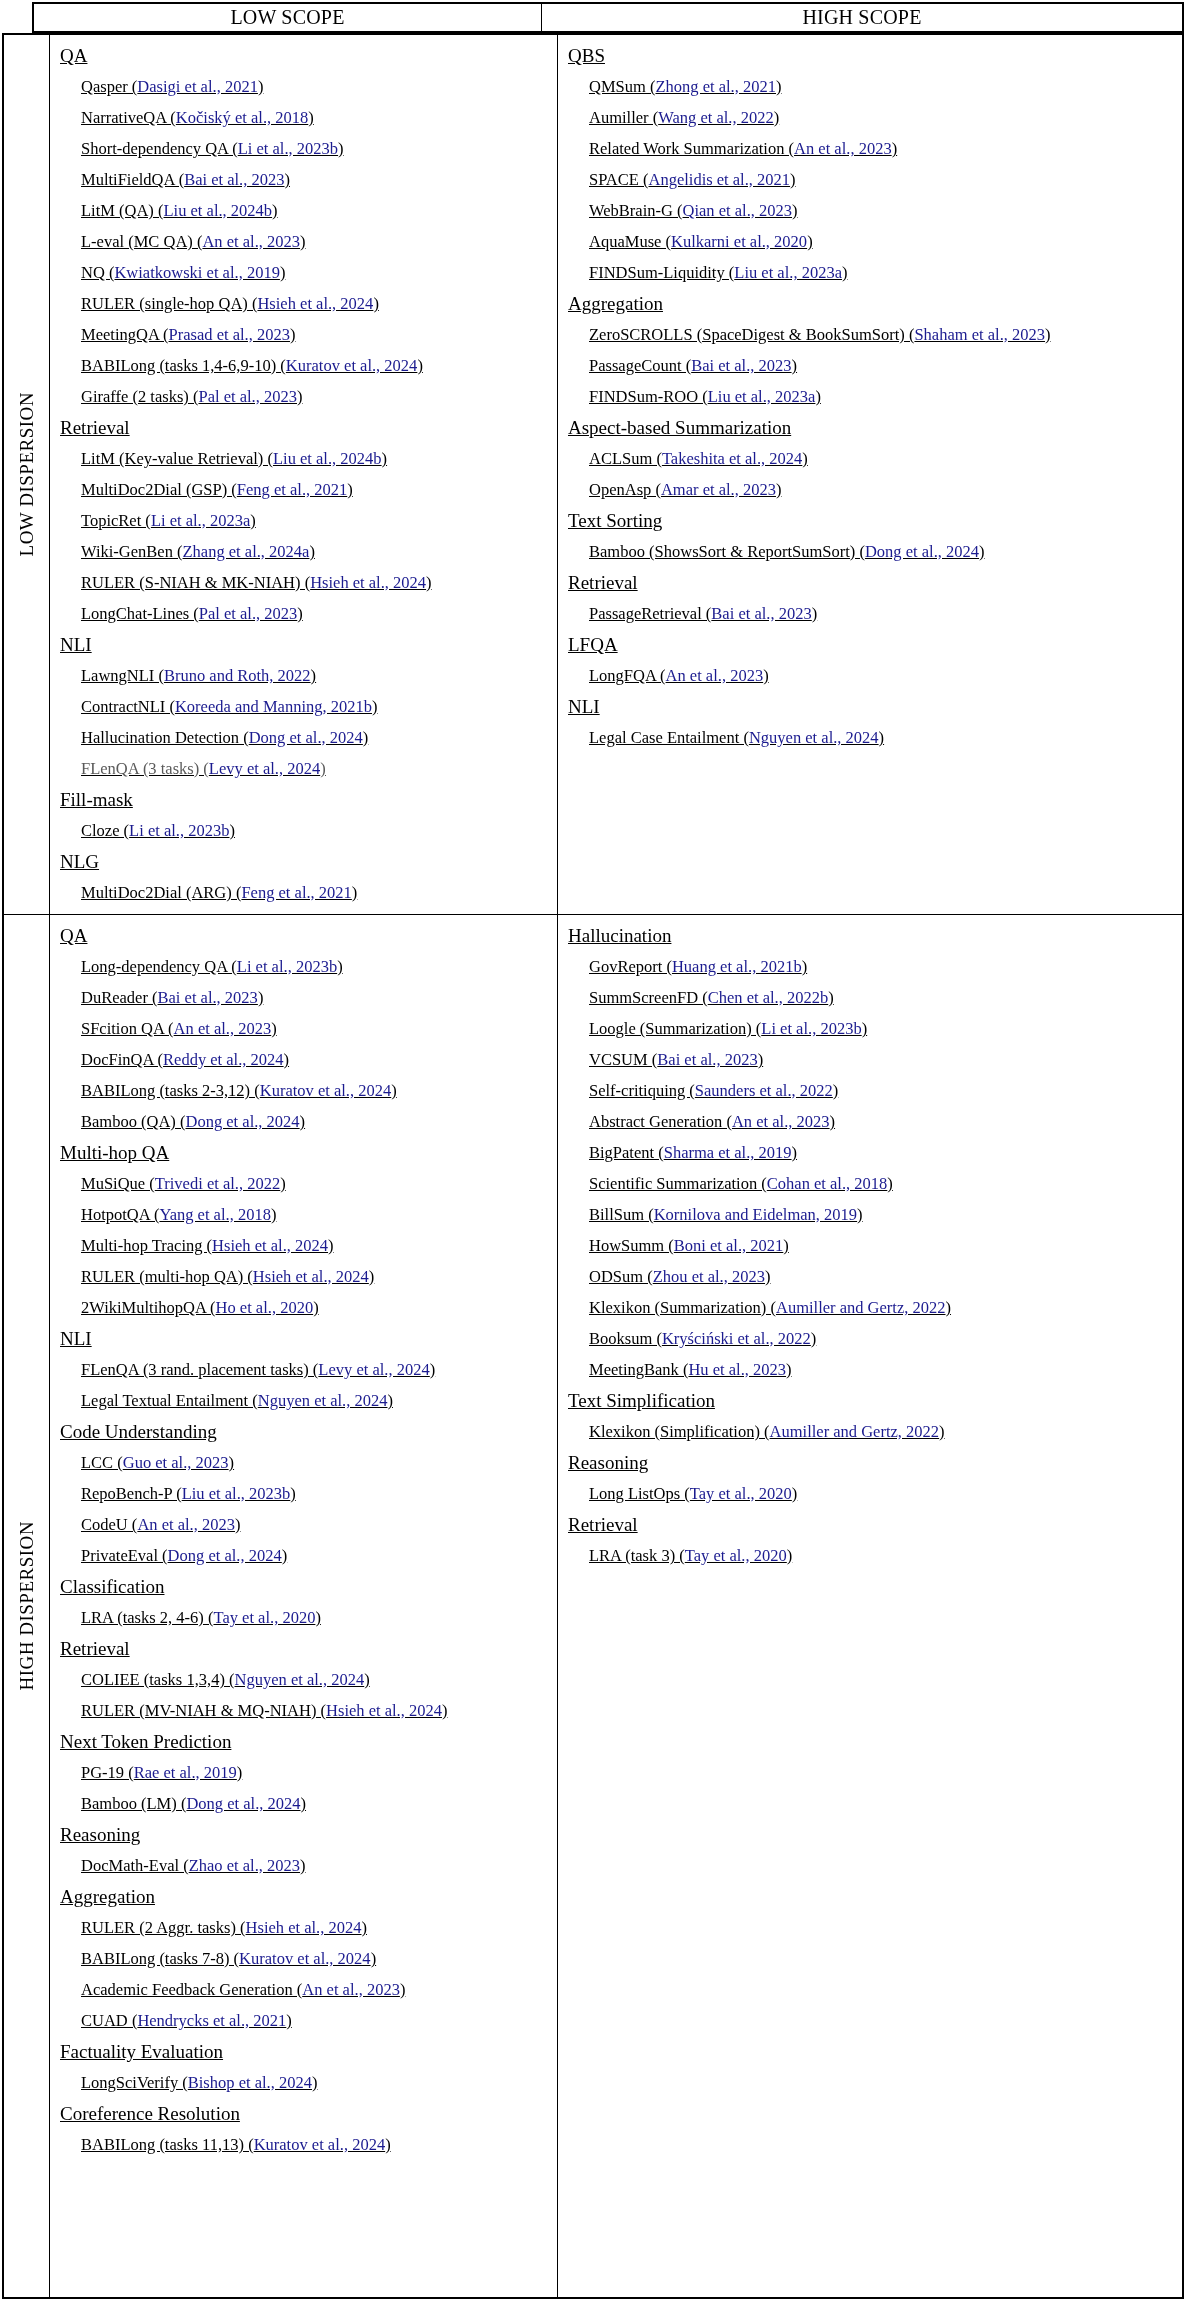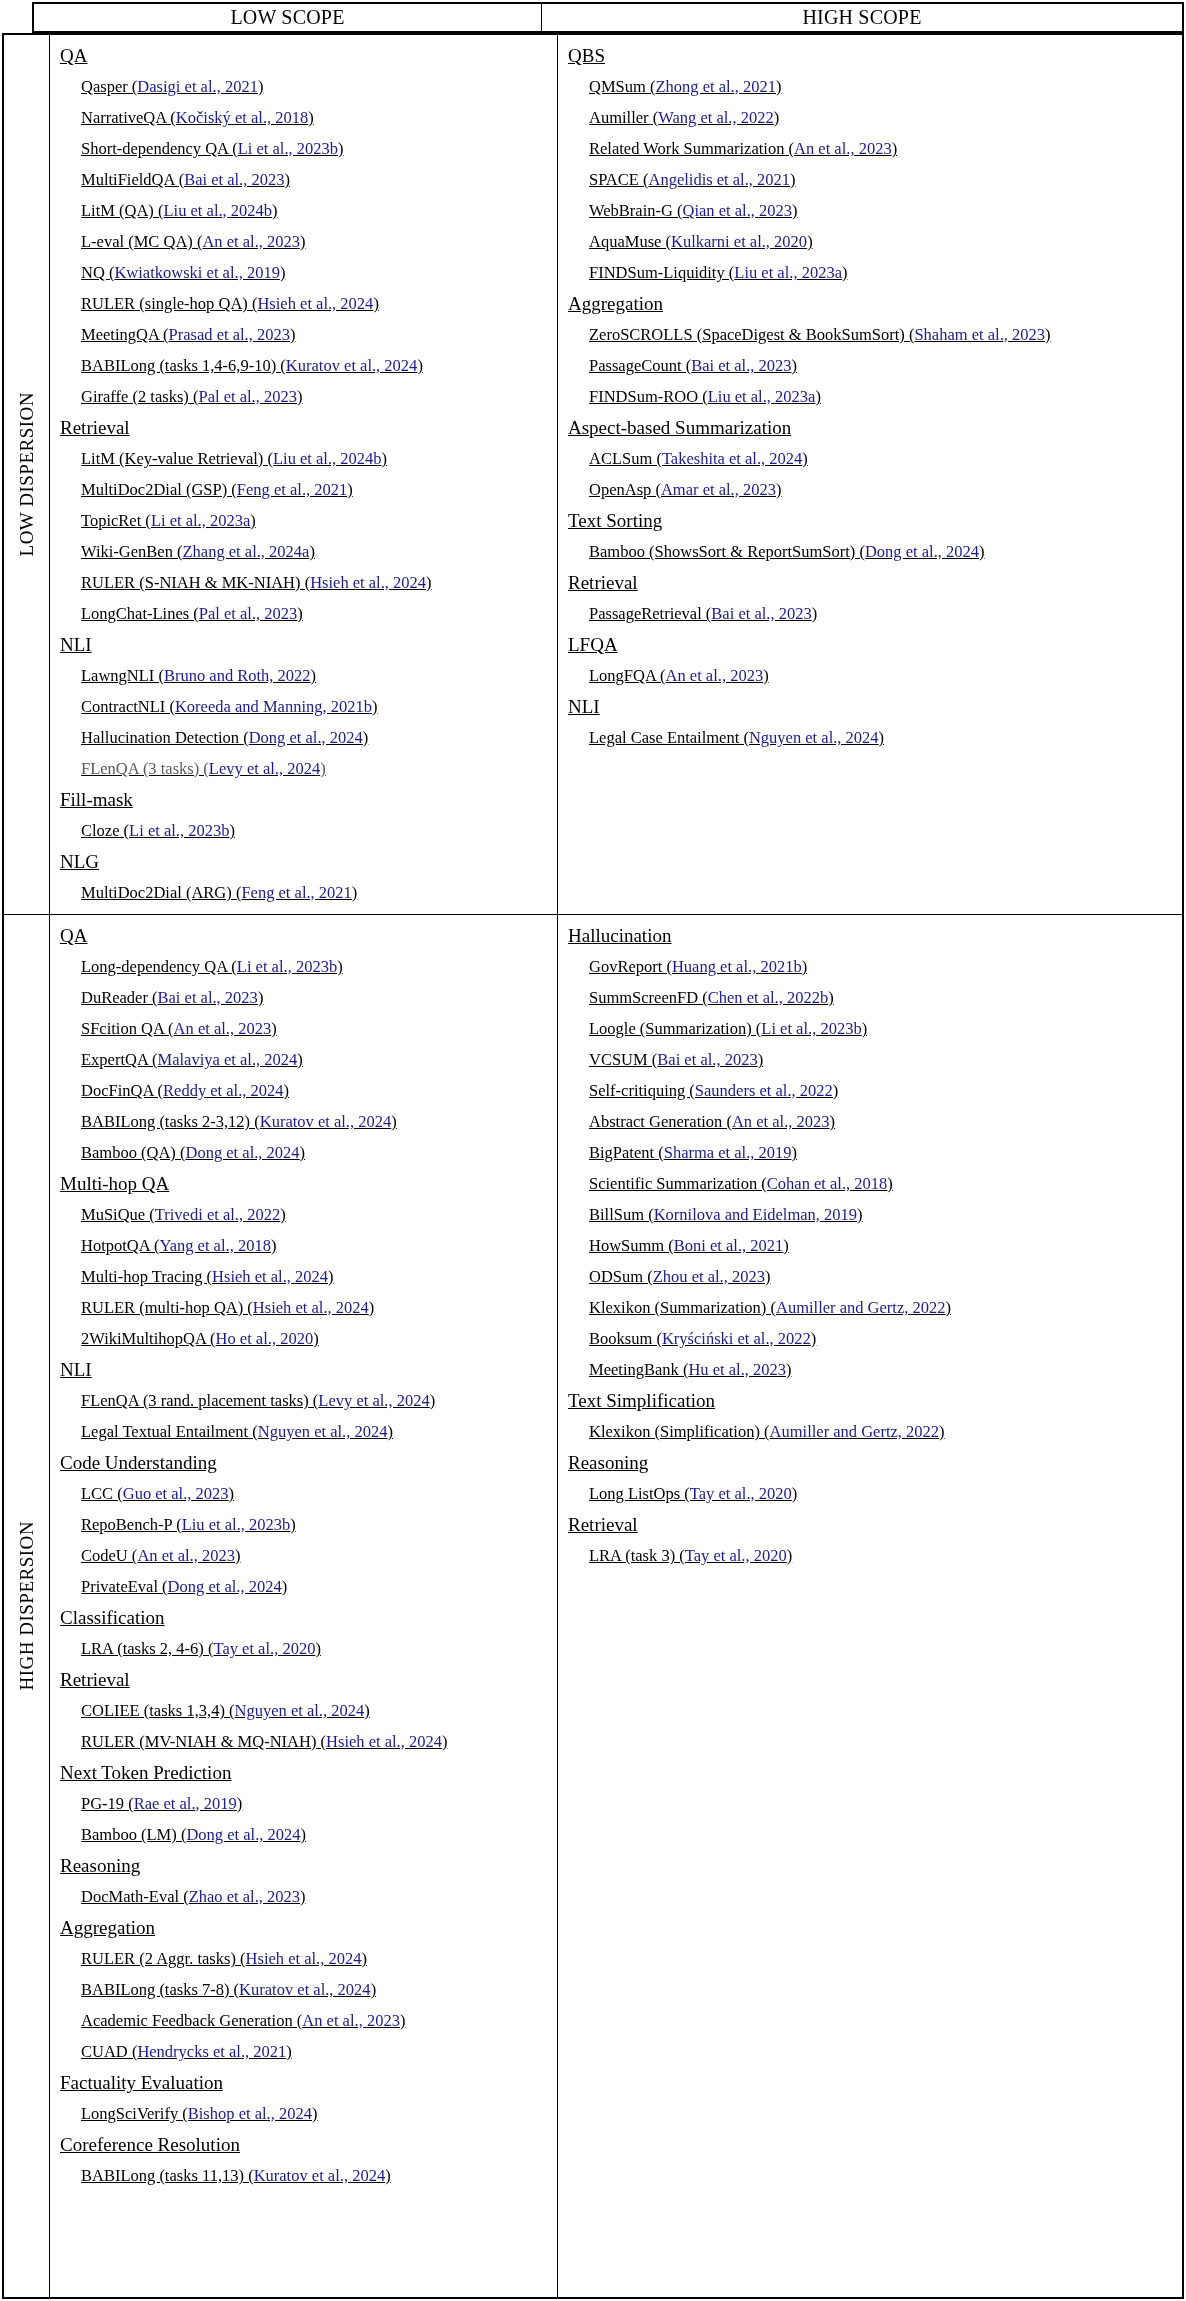--- a/index.html
+++ b/index.html
@@ -147,21 +147,20 @@
     </div>
     <div class="body-row r2">
       <div class="row-label">
         <span>HIGH DISPERSION</span>
       </div>
       <div class="cell c1">
           <div class="cat">QA</div>
           <div class="item"><span>Long-dependency QA (</span><span class="cite">Li et al., 2023b</span><span>)</span></div>
           <div class="item"><span>DuReader (</span><span class="cite">Bai et al., 2023</span><span>)</span></div>
           <div class="item"><span>SFcition QA (</span><span class="cite">An et al., 2023</span><span>)</span></div>
-          <div class="item"><span>ExpertQA (</span><span class="cite">Malaviya et al., 2024</span><span>)</span></div>
           <div class="item"><span>DocFinQA (</span><span class="cite">Reddy et al., 2024</span><span>)</span></div>
           <div class="item"><span>BABILong (tasks 2-3,12) (</span><span class="cite">Kuratov et al., 2024</span><span>)</span></div>
           <div class="item"><span>Bamboo (QA) (</span><span class="cite">Dong et al., 2024</span><span>)</span></div>
           <div class="cat">Multi-hop QA</div>
           <div class="item"><span>MuSiQue (</span><span class="cite">Trivedi et al., 2022</span><span>)</span></div>
           <div class="item"><span>HotpotQA (</span><span class="cite">Yang et al., 2018</span><span>)</span></div>
           <div class="item"><span>Multi-hop Tracing (</span><span class="cite">Hsieh et al., 2024</span><span>)</span></div>
           <div class="item"><span>RULER (multi-hop QA) (</span><span class="cite">Hsieh et al., 2024</span><span>)</span></div>
           <div class="item"><span>2WikiMultihopQA (</span><span class="cite">Ho et al., 2020</span><span>)</span></div>
           <div class="cat">NLI</div>

